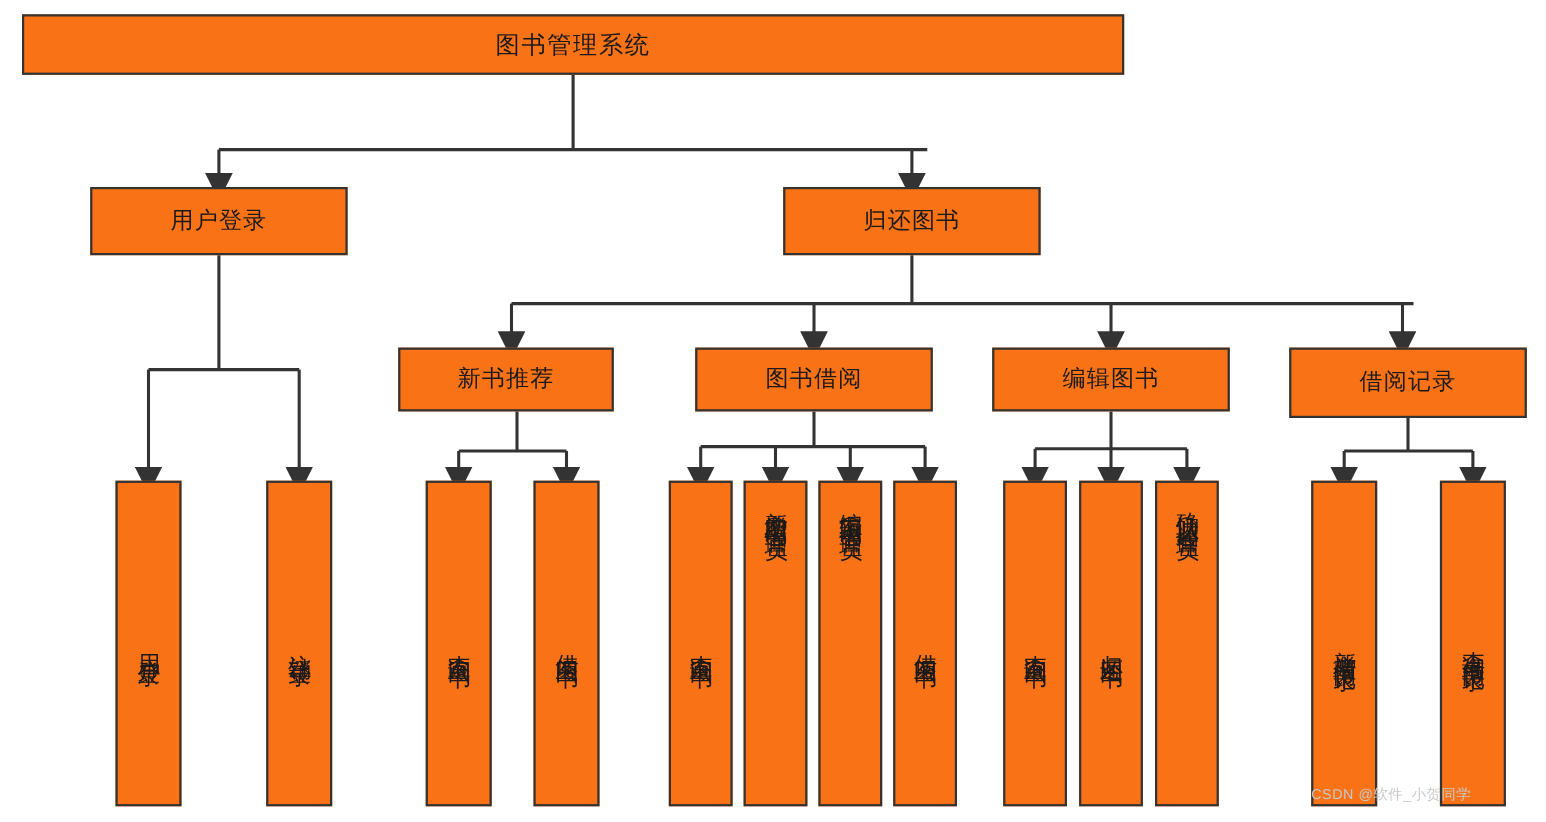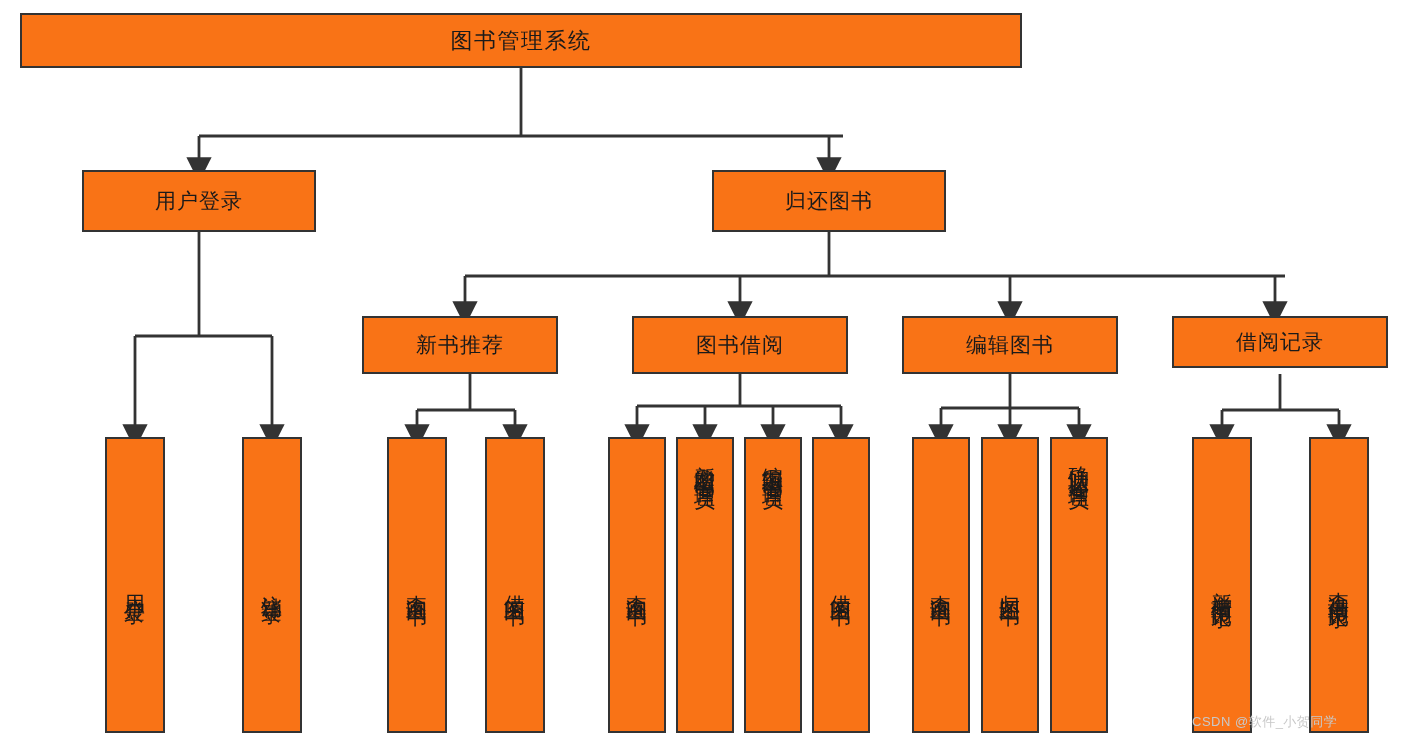--- a/index.html
+++ b/index.html
@@ -151,21 +151,21 @@
   </div>
 
   <div class="node horizontal" style="left:632px; top:316px; width:216px; height:58px;">
     <span class="node-label">图书借阅</span>
   </div>
 
   <div class="node horizontal" style="left:902px; top:316px; width:216px; height:58px;">
     <span class="node-label">编辑图书</span>
   </div>
 
-  <div class="node horizontal" style="left:1172px; top:316px; width:216px; height:52px;text-align:right;">
+  <div class="node horizontal" style="left:1172px; top:316px; width:216px; height:64px;text-align:right;">
     <span class="node-label">借阅记录</span>
   </div>
 
   <div class="node vertical centered" style="left:105px; top:437px; width:60px; height:296px;">
     <span class="node-label">用户登录</span>
   </div>
 
   <div class="node vertical centered" style="left:242px; top:437px; width:60px; height:296px;">
     <span class="node-label">注销登录</span>
   </div>

